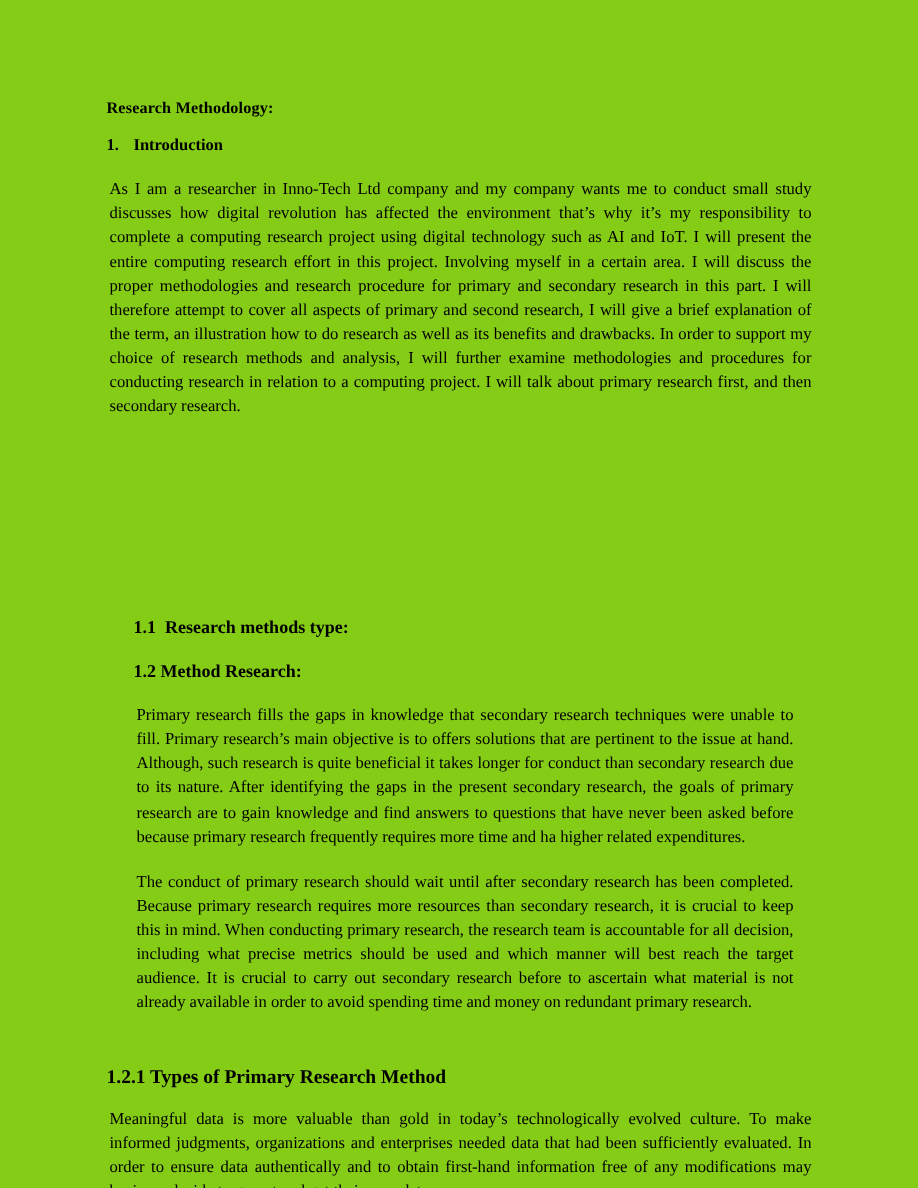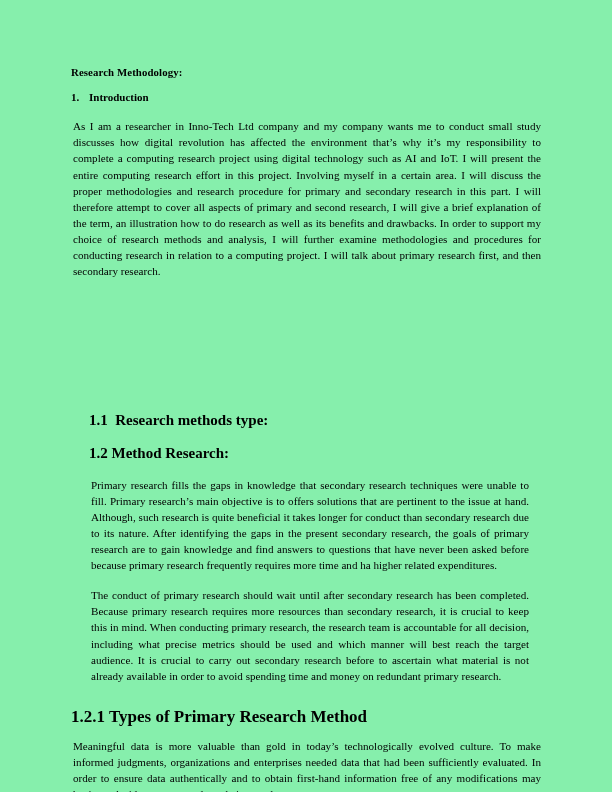--- a/index.html
+++ b/index.html
@@ -13,21 +13,21 @@
     height: 792px;
     font-family: "Liberation Serif", "DejaVu Serif", serif;
     color: #000000;
     -webkit-font-smoothing: antialiased;
   }
 
   .page {
     position: relative;
     width: 612px;
     height: 792px;
-    background: #86efac;
+    background: #84cc16;
     overflow: hidden;
   }
 
   
   .content {
     position: absolute;
     left: 71px;
     top: 66px;
     width: 470px;
   }
@@ -63,35 +63,35 @@
     margin: 0 0 10px 2px;
     hyphens: none;
   }
 
   
   .indent-block {
     margin-left: 18px;
     width: 452px;
   }
   .indent-block .sub-heading {
-    font-size: 15px;
+    font-size: 12px;
     font-weight: bold;
     line-height: 1.25;
     margin: 0 0 14px 0;
   }
   .indent-block p.body-text {
     width: 438px;
     margin-bottom: 14px;
   }
 
   .section-heading {
-    font-size: 17px;
+    font-size: 13px;
     font-weight: bold;
     line-height: 1.25;
-    margin: 4px 0 11px 0;
+    margin: 16px 0 11px 0;
   }
 
   .gap-large { height: 122px; }
   .gap-small { height: 4px; }
 
   .sub-heading .label-sep { display: inline; }
 </style>
 </head>
 <body>
 

